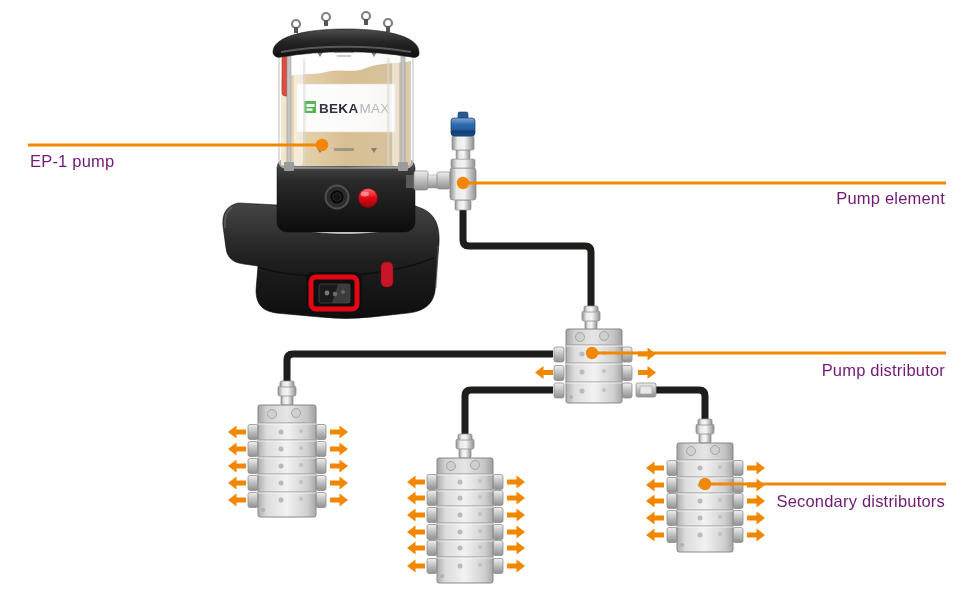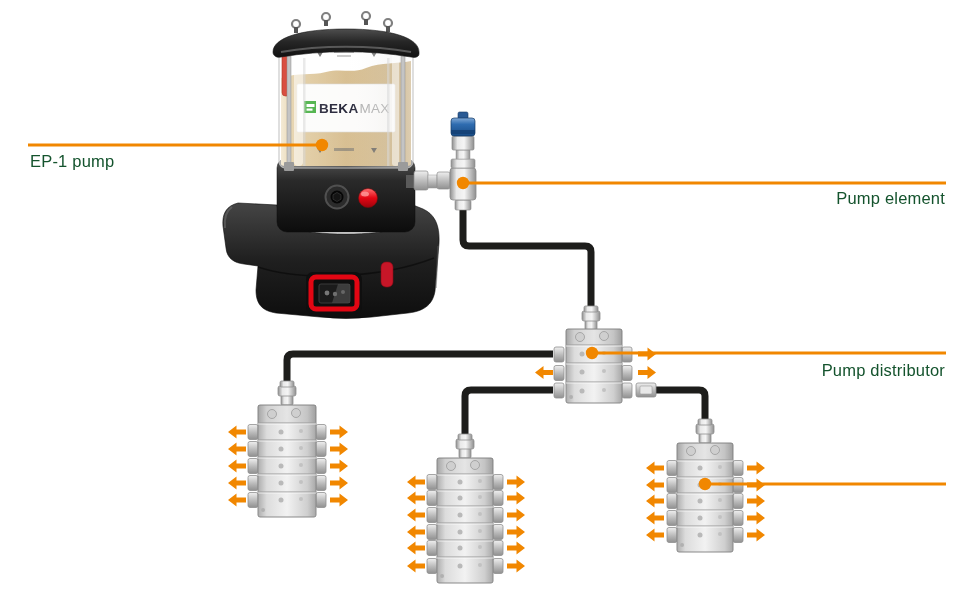--- a/index.html
+++ b/index.html
@@ -1,19 +1,19 @@
 <!DOCTYPE html>
 <html><head>
 <meta charset="utf-8">
 <style>
   html,body{margin:0;padding:0;background:#ffffff;}
   .canvas{position:relative;width:980px;height:601px;background:#ffffff;overflow:hidden;
           font-family:"Liberation Sans", sans-serif;}
   .canvas svg{position:absolute;left:0;top:0;}
-  .callout-label{position:absolute;color:#14532d;font-size:16.5px;line-height:1.1;
+  .callout-label{position:absolute;color:#701a75;font-size:16.5px;line-height:1.1;
                  letter-spacing:0.2px;white-space:nowrap;}
   .align-right{text-align:center;}
 </style>
 </head>
 <body>
 
 <div class="canvas">
 
 <svg width="980" height="601" viewBox="0 0 980 601">
   <defs>
@@ -433,14 +433,15 @@
       <circle cx="463" cy="183" r="6.2"></circle>
       <circle cx="592" cy="353" r="6.2"></circle>
       <circle cx="705" cy="484" r="6.2"></circle>
     </g>
   </g>
 </svg>
 
 <div class="callout-label" style="left:30px;top:152px;">EP-1 pump</div>
 <div class="callout-label align-right" style="right:35px;top:189px;">Pump element</div>
 <div class="callout-label align-right" style="right:35px;top:361px;">Pump distributor</div>
+<div class="callout-label align-right" style="right:35px;top:492px;">Secondary distributors</div>
 
 </div>
 
 </body></html>

